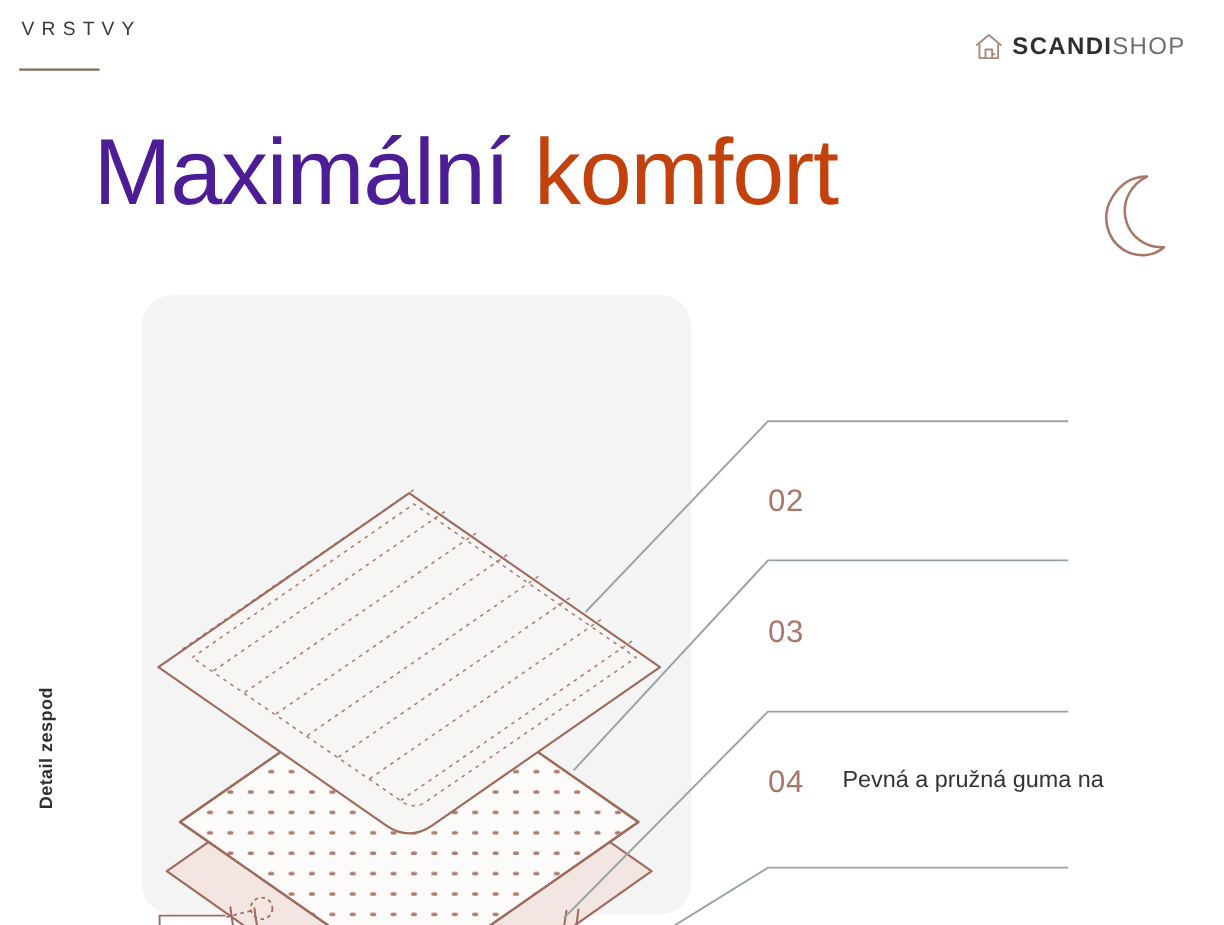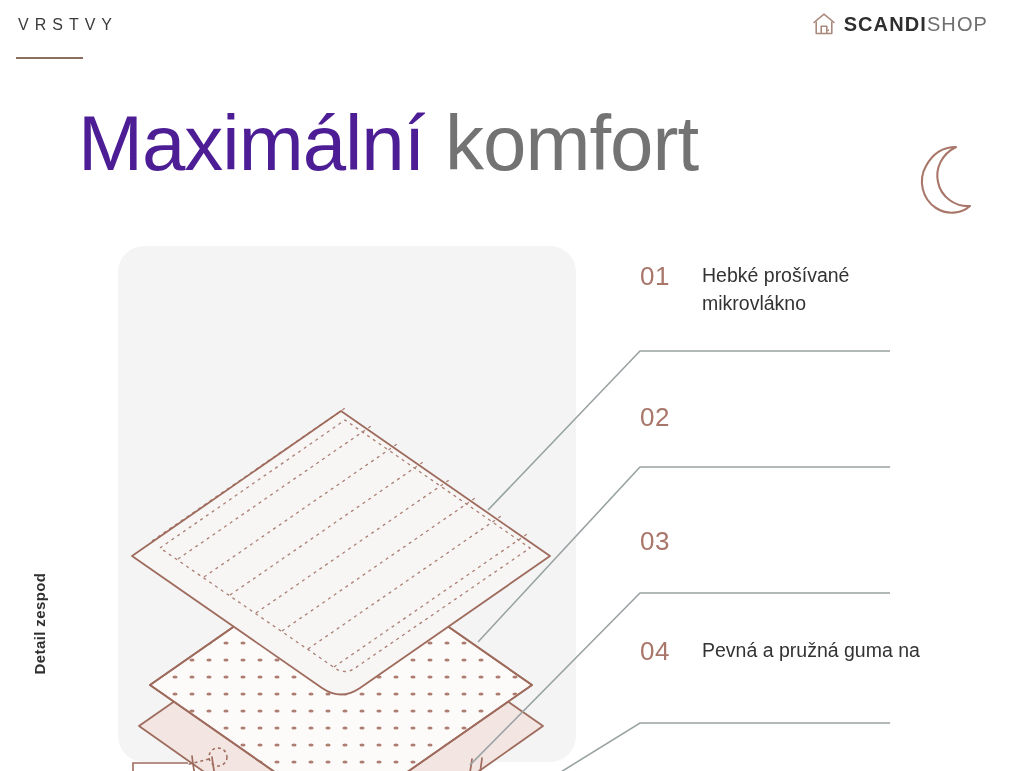--- a/index.html
+++ b/index.html
@@ -16,36 +16,36 @@
   
   .header{position:absolute;top:0;left:0;width:1004px;height:86px;}
   .eyebrow{
     position:absolute;left:18px;top:16px;
     font-size:16px;letter-spacing:6px;color:#3a3a3a;font-weight:400;
   }
   .eyebrow-rule{
     position:absolute;left:16px;top:57px;width:67px;height:2px;background:#8d6f60;
   }
   .brand{
-    position:absolute;right:16px;top:11px;
+    position:absolute;right:16px;top:26px;
     display:flex;align-items:center;gap:7px;
   }
   .brand-mark{width:26px;height:26px;display:block;}
   .brand-name{font-size:20px;letter-spacing:1.1px;line-height:1;white-space:nowrap;}
   .brand-name .b-strong{color:#2f2f2f;font-weight:700;}
   .brand-name .b-light{color:#6f6f6f;font-weight:400;}
 
   
   .title{
     position:absolute;left:78px;top:104px;
     font-size:78px;line-height:1;letter-spacing:-1px;font-weight:400;
     white-space:nowrap;
   }
   .title .t-dark{color:#4c1d95;}
-  .title .t-accent{color:#737373;}
+  .title .t-accent{color:#c2410c;}
   .moon{position:absolute;left:916px;top:143px;width:72px;height:74px;}
 
   
   .stage{position:absolute;left:0;top:230px;width:1020px;height:541px;}
   .panel{
     position:absolute;left:118px;top:16px;width:458px;height:516px;
     background:#f4f4f4;border-radius:26px;
   }
   .diagram{position:absolute;left:0;top:0;width:1020px;height:541px;}
 
@@ -63,21 +63,21 @@
   .legend-num{
     font-size:26px;color:#a9766a;font-weight:400;line-height:1.12;
     letter-spacing:.5px;min-width:44px;
   }
   .legend-text{
     font-size:19.5px;color:#333333;line-height:1.42;font-weight:400;
     max-width:300px;
   }
   .li-1{top:32px;}
   .li-2{top:173px;}
-  .li-3{top:282px;margin-top:15px;}
+  .li-3{top:282px;}
   .li-4{top:407px;}
 </style>
 </head>
 <body>
 
 <div class="page">
 
   <div class="header">
     <div class="eyebrow">VRSTVY</div>
     <div class="eyebrow-rule"></div>
@@ -173,27 +173,20 @@
       <g fill="none" stroke="#9aa3a3" stroke-width="1.6">
         <path d="M488 280 L640 121 L890 121"></path>
         <path d="M478 412 L640 237 L890 237"></path>
         <path d="M470 535 L640 363 L890 363"></path>
         <path d="M430 623 L640 493 L890 493"></path>
       </g>
     </svg>
 
     <div class="legend">
 
-      <div class="legend-item li-1">
-        <div class="legend-num">01</div>
-        <div class="legend-text">
-          <span>Hebké prošívané</span><br>
-          <span>mikrovlákno</span>
-        </div>
-      </div>
 
       <div class="legend-item li-2">
         <div class="legend-num">02</div>
       </div>
 
       <div class="legend-item li-3">
         <div class="legend-num">03</div>
       </div>
 
       <div class="legend-item li-4">

